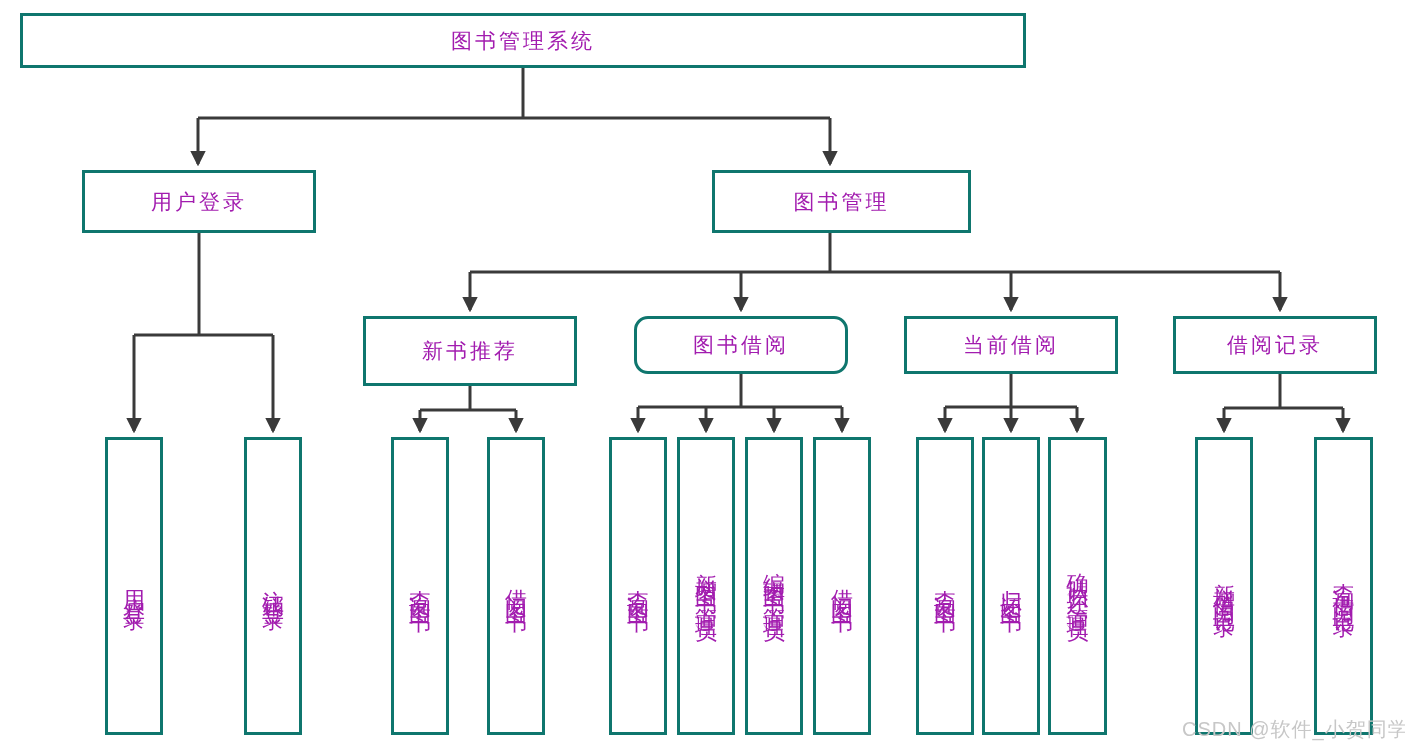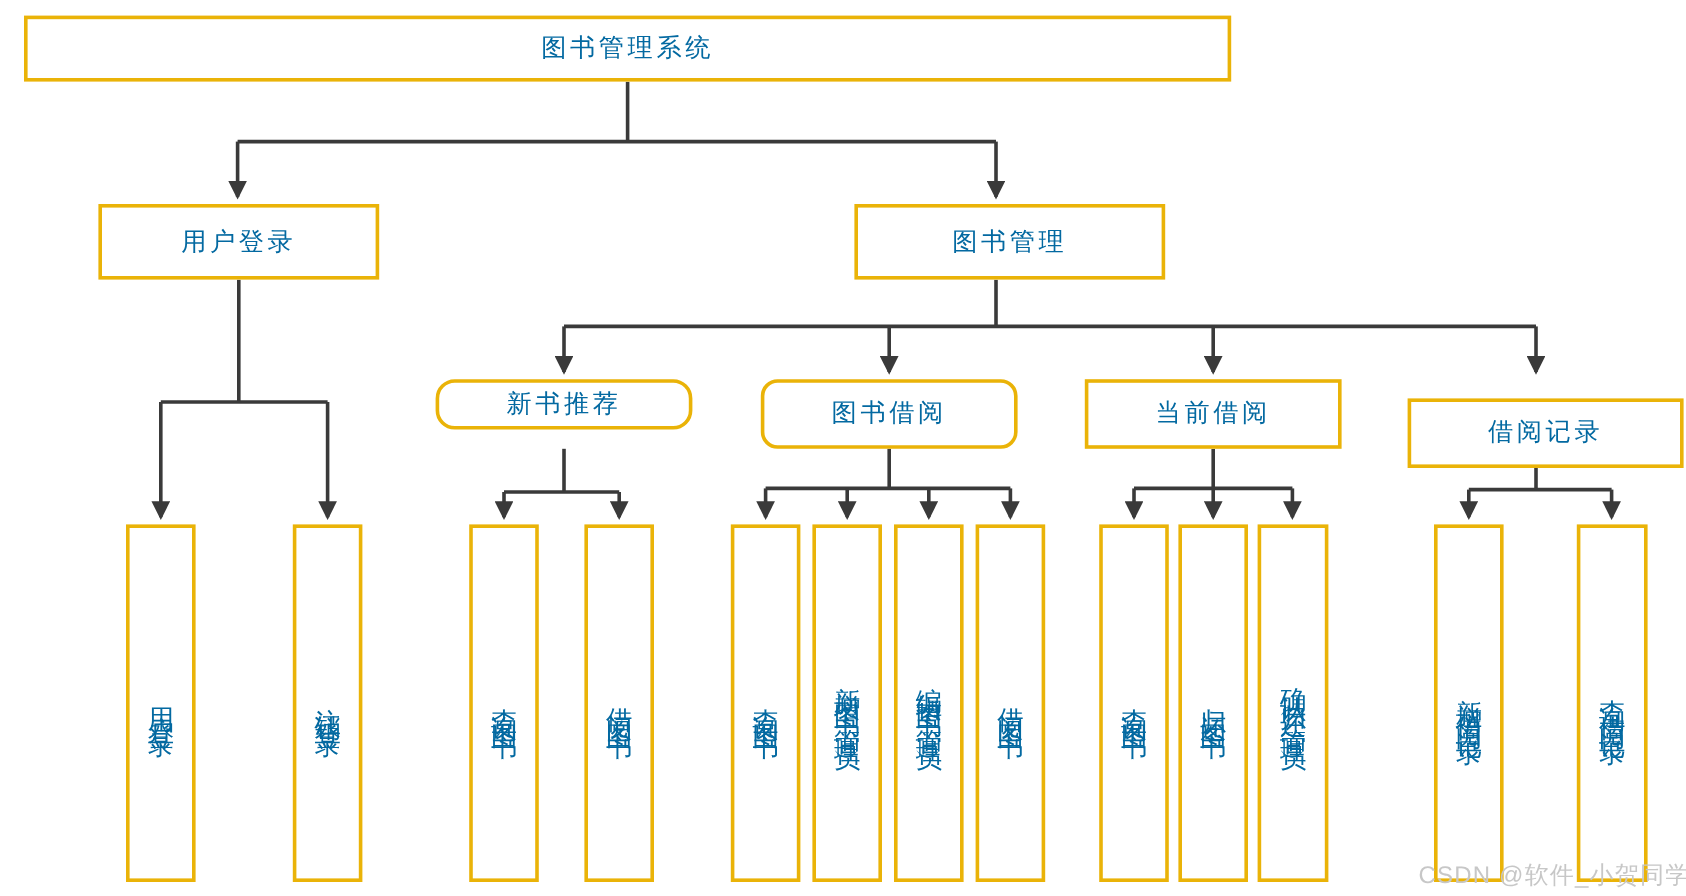--- a/index.html
+++ b/index.html
@@ -13,26 +13,26 @@
   }
   .connector-layer {
     position: absolute;
     left: 0; top: 0;
     width: 1405px; height: 747px;
     pointer-events: none;
   }
   .node {
     position: absolute;
     box-sizing: border-box;
-    border: 3px solid #eab308;
+    border: 3px solid #0f766e;
     background: #ffffff;
     display: flex;
     align-items: center;
     justify-content: center;
-    color: #0369a1;
+    color: #a21caf;
     font-size: 21px;
     letter-spacing: 3px;
     text-align: center;
     line-height: 1.2;
   }
   .node.leaf {
     writing-mode: vertical-rl;
     text-orientation: mixed;
     font-size: 22px;
     letter-spacing: 7px;
@@ -102,24 +102,24 @@
       <path d="M1224 408 V431" marker-end="url(#arrow)"></path>
       <path d="M1343 408 V431" marker-end="url(#arrow)"></path>
     </g>
   </svg>
 
   <div class="node" style="left:20px; top:13px; width:1006px; height:55px;">图书管理系统</div>
 
   <div class="node" style="left:82px; top:170px; width:234px; height:63px;">用户登录</div>
   <div class="node" style="left:712px; top:170px; width:259px; height:63px;">图书管理</div>
 
-  <div class="node" style="left:363px; top:316px; width:214px; height:42px;border-radius:16px;">新书推荐</div>
+  <div class="node" style="left:363px; top:316px; width:214px; height:70px;">新书推荐</div>
   <div class="node" style="left:634px; top:316px; width:214px; height:58px;border-radius:14px;">图书借阅</div>
   <div class="node" style="left:904px; top:316px; width:214px; height:58px;">当前借阅</div>
-  <div class="node" style="left:1173px; top:332px; width:230px; height:58px;">借阅记录</div>
+  <div class="node" style="left:1173px; top:316px; width:204px; height:58px;">借阅记录</div>
 
   <div class="node leaf" style="left:105px; top:437px; width:58px; height:298px;">用户登录</div>
   <div class="node leaf" style="left:244px; top:437px; width:58px; height:298px;">注销登录</div>
 
   <div class="node leaf" style="left:391px; top:437px; width:58px; height:298px;">查询图书</div>
   <div class="node leaf" style="left:487px; top:437px; width:58px; height:298px;">借阅图书</div>
 
   <div class="node leaf" style="left:609px; top:437px; width:58px; height:298px;">查询图书</div>
   <div class="node leaf" style="left:677px; top:437px; width:58px; height:298px;">新增图书（管理员）</div>
   <div class="node leaf" style="left:745px; top:437px; width:58px; height:298px;">编辑图书（管理员）</div>

